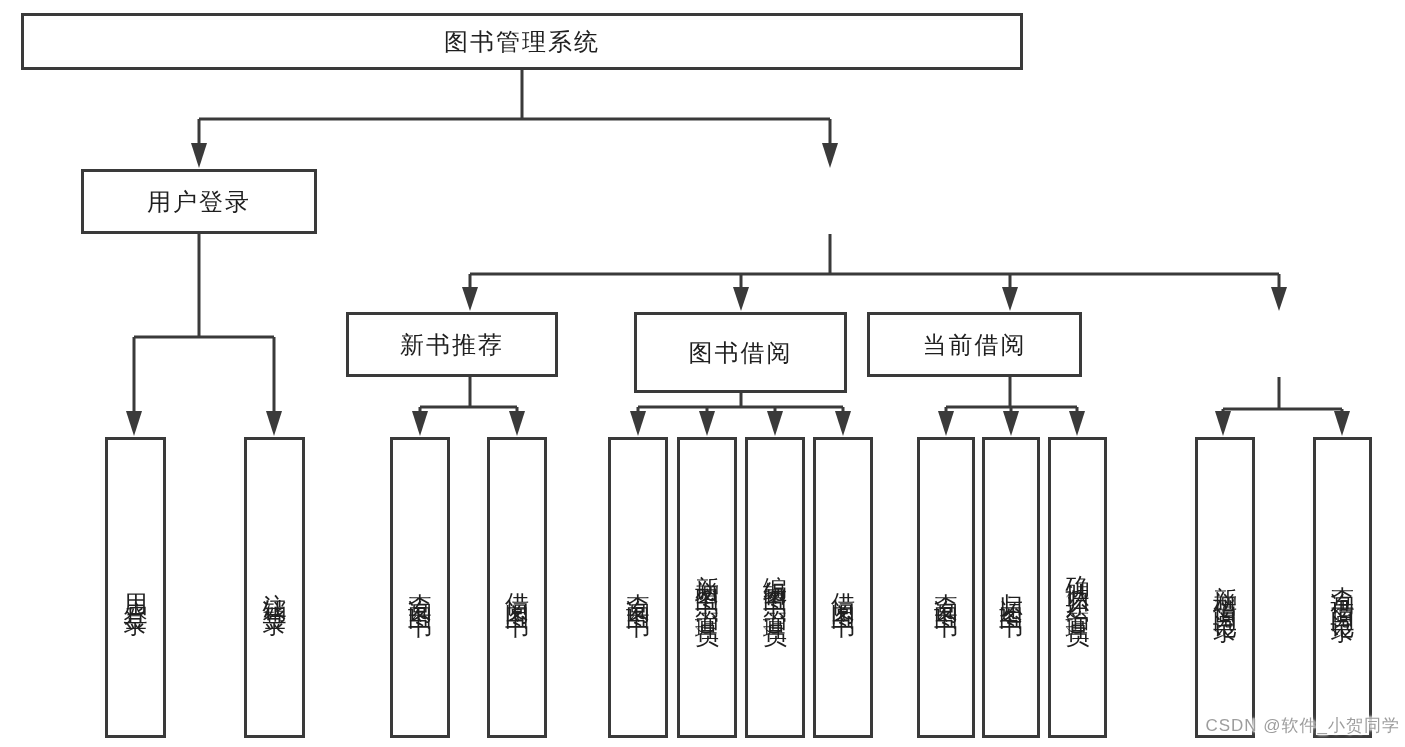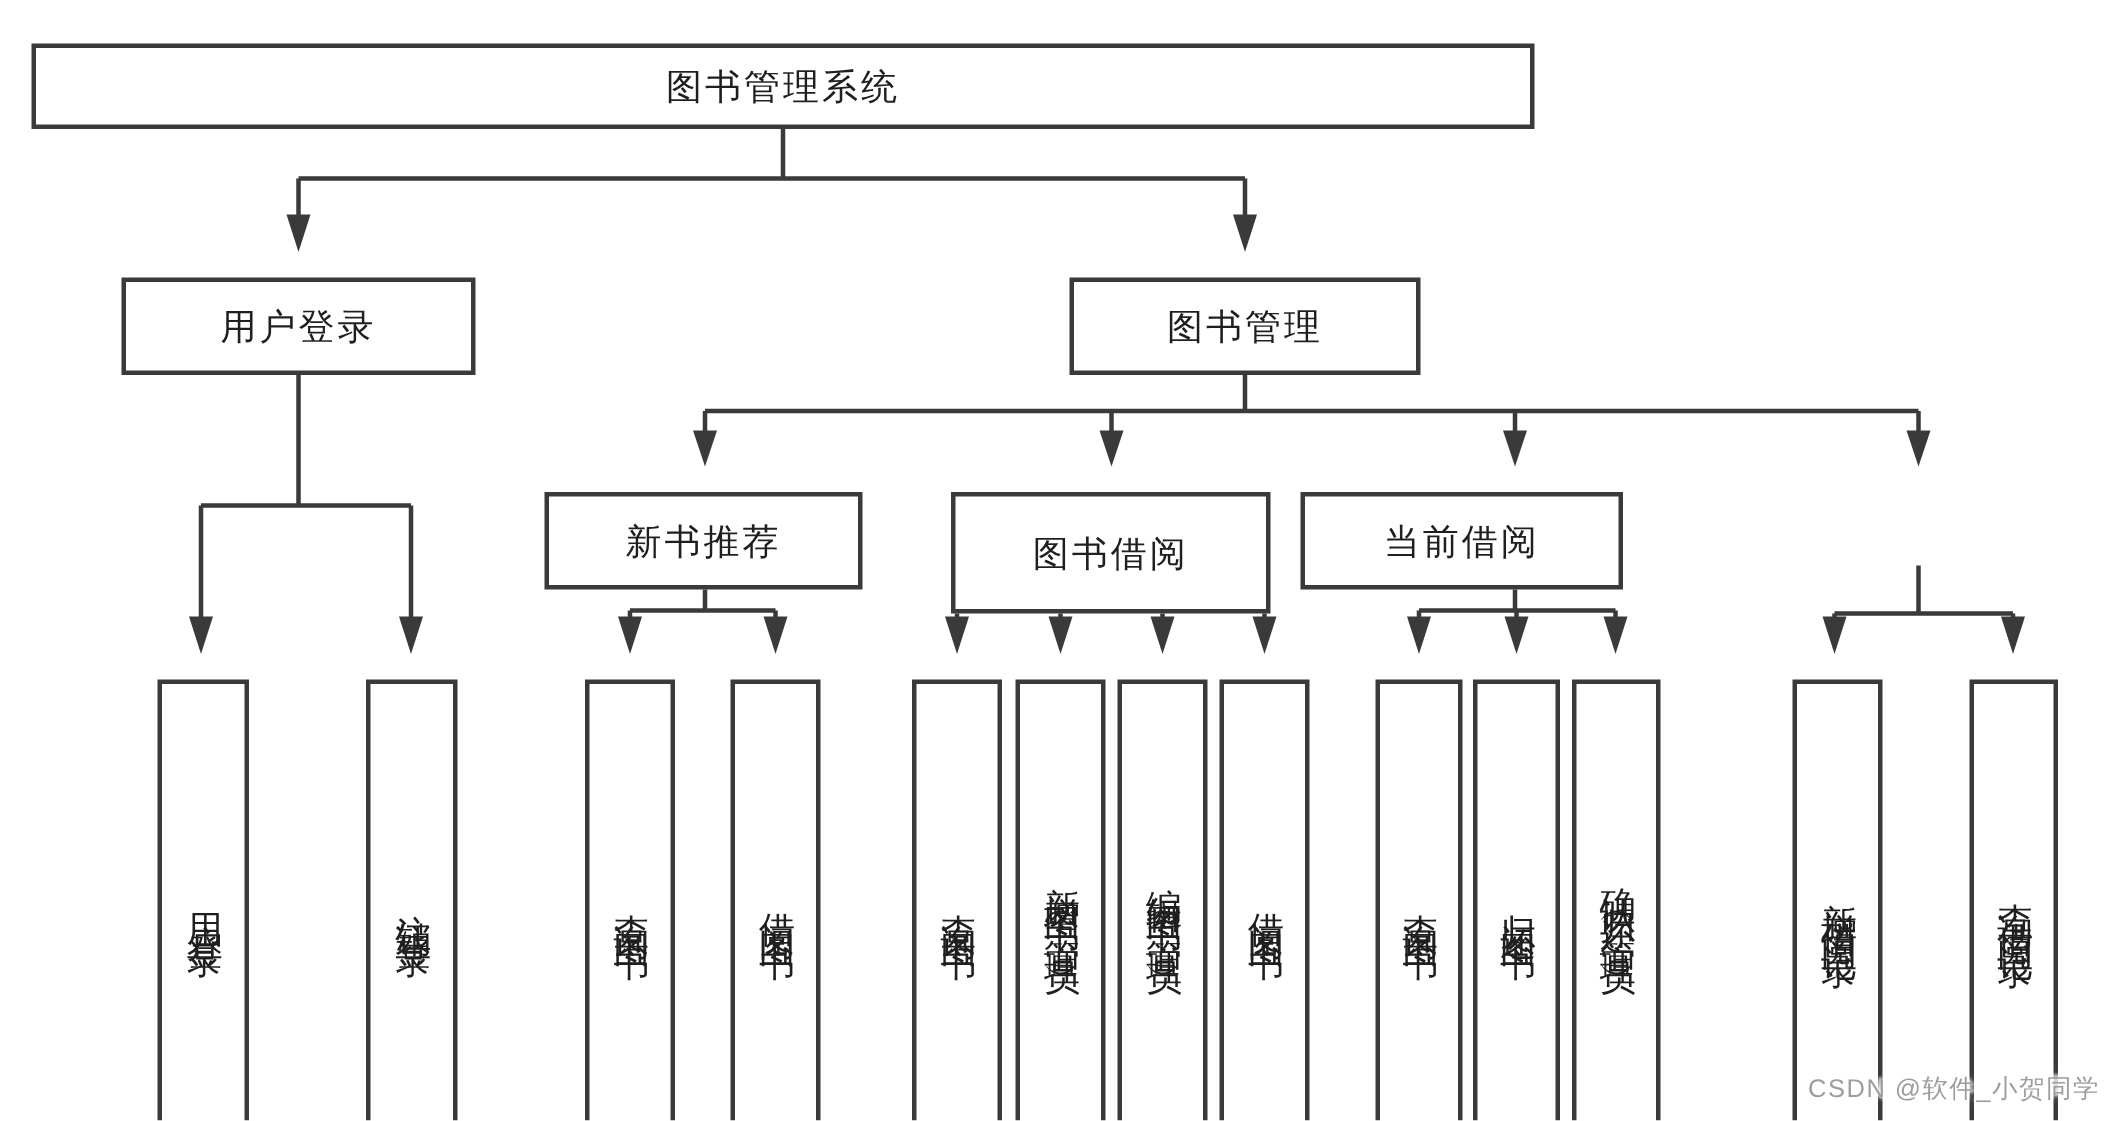--- a/index.html
+++ b/index.html
@@ -14,21 +14,20 @@
   .box{
     position:absolute;
     box-sizing:border-box;
     background:#fff;
     border:3px solid var(--line,#3a3a3a);
     color:var(--text,#1f1f1f);
     display:flex;align-items:center;justify-content:center;
     font-size:24px;
     text-align:center;
     white-space:nowrap;
-    margin-top:16px;
   }
   .h{letter-spacing:2px;}
   .v{
     writing-mode:vertical-rl;
     letter-spacing:7px;
     line-height:1;
     white-space:normal;
   }
   #watermark{
     position:absolute;
@@ -87,23 +86,22 @@
       <polygon points="1069,411 1085,411 1077,436"></polygon>
 
       <polygon points="1215,411 1231,411 1223,436"></polygon>
       <polygon points="1334,411 1350,411 1342,436"></polygon>
     </g>
   </svg>
 
   <div class="box h" style="left:21px;top:13px;width:1002px;height:57px">图书管理系统</div>
 
   <div class="box h" style="left:81px;top:169px;width:236px;height:65px">用户登录</div>
-  <div class="box h" style="left:713px;top:169px;width:234px;height:65px">图书管理</div>
 
-  <div class="box h" style="left:363px;top:312px;width:212px;height:65px">新书推荐</div>
+  <div class="box h" style="left:346px;top:312px;width:212px;height:65px">新书推荐</div>
   <div class="box h" style="left:634px;top:312px;width:213px;height:81px">图书借阅</div>
   <div class="box h" style="left:867px;top:312px;width:215px;height:65px">当前借阅</div>
 
   <div class="box v" style="left:105px;top:437px;width:61px;height:301px">用户登录</div>
   <div class="box v" style="left:244px;top:437px;width:61px;height:301px">注销登录</div>
 
   <div class="box v" style="left:390px;top:437px;width:60px;height:301px">查询图书</div>
   <div class="box v" style="left:487px;top:437px;width:60px;height:301px">借阅图书</div>
 
   <div class="box v" style="left:608px;top:437px;width:60px;height:301px">查询图书</div>

